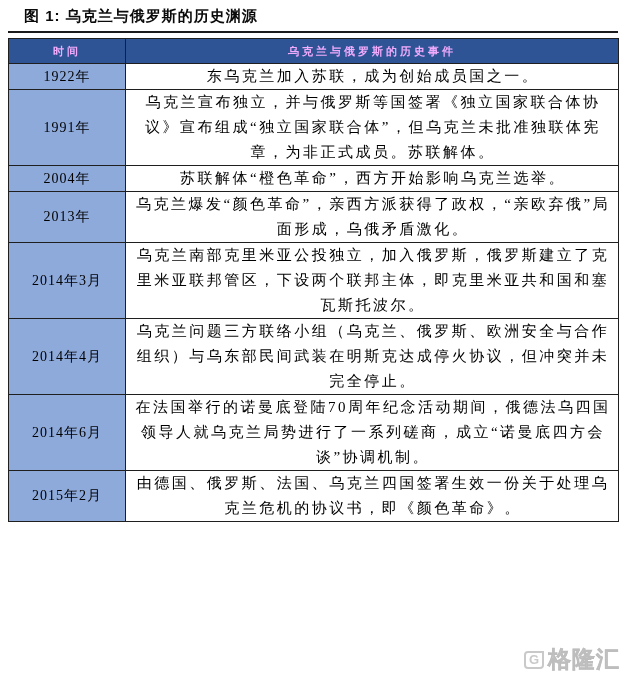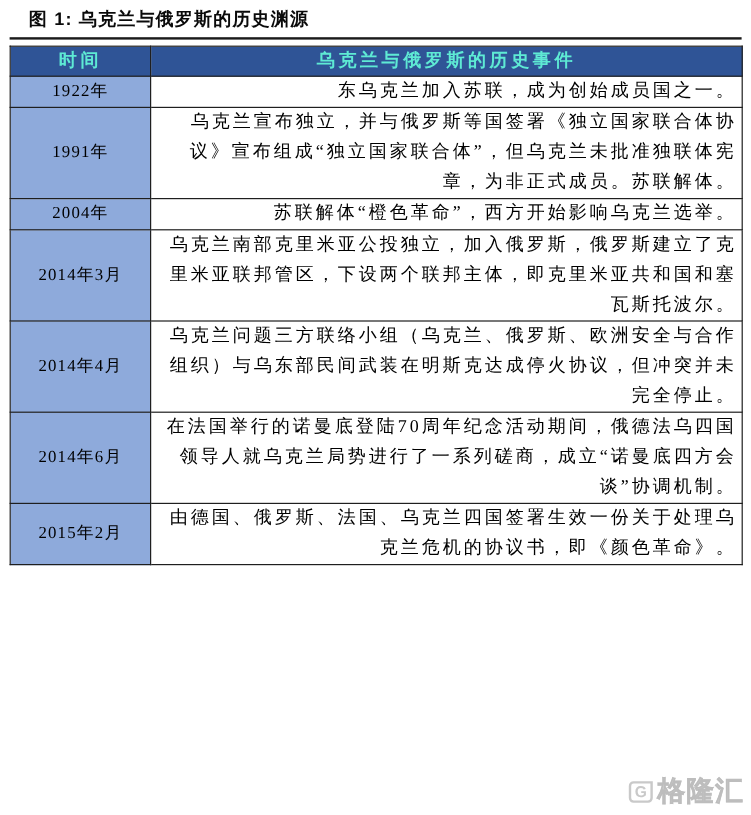--- a/index.html
+++ b/index.html
@@ -34,23 +34,23 @@
     table-layout: fixed;
   }
   table.history th, table.history td {
     border: 1px solid var(--border, #1f1f1f);
   }
   col.time-col  { width: 117px; }
   col.event-col { width: 493px; }
 
   th {
     background: var(--header-bg, #2F5496);
-    color: #5eead4;
+    color: #f0abfc;
     font-weight: bold;
-    font-size: 15px;
+    font-size: 11px;
     letter-spacing: 3px;
     height: 24px;
     line-height: 24px;
     text-align: center;
   }
   td.time-cell {
     background: var(--date-bg, #8EAADB);
     text-align: center;
     vertical-align: middle;
     font-size: 14px;
@@ -59,21 +59,21 @@
     padding: 0 3px;
     font-family: Liberation Serif, serif;
   }
   td.event-cell {
     background: #ffffff;
     font-size: 15px;
     line-height: 25px;
     letter-spacing: 2.5px;
     padding: 0 4px 0 6px;
     vertical-align: middle;
-    text-align: right;
+    text-align: center;
   }
 
   .watermark {
     position: absolute;
     right: 6px;
     bottom: 4px;
     display: flex;
     align-items: center;
     gap: 4px;
     color: var(--watermark, #c9c9c9);
@@ -124,20 +124,24 @@
         </tr>
         <tr>
           <td class="time-cell">1991年</td>
           <td class="event-cell">乌克兰宣布独立，并与俄罗斯等国签署《独立国家联合体协议》宣布组成“独立国家联合体”，但乌克兰未批准独联体宪章，为非正式成员。苏联解体。</td>
         </tr>
         <tr>
           <td class="time-cell">2004年</td>
           <td class="event-cell">苏联解体“橙色革命”，西方开始影响乌克兰选举。</td>
         </tr>
         <tr>
+          <td class="time-cell">2013年</td>
+          <td class="event-cell">乌克兰爆发“颜色革命”，亲西方派获得了政权，“亲欧弃俄”局面形成，乌俄矛盾激化。</td>
+        </tr>
+        <tr>
           <td class="time-cell">2014年3月</td>
           <td class="event-cell">乌克兰南部克里米亚公投独立，加入俄罗斯，俄罗斯建立了克里米亚联邦管区，下设两个联邦主体，即克里米亚共和国和塞瓦斯托波尔。</td>
         </tr>
         <tr>
           <td class="time-cell">2014年4月</td>
           <td class="event-cell">乌克兰问题三方联络小组（乌克兰、俄罗斯、欧洲安全与合作组织）与乌东部民间武装在明斯克达成停火协议，但冲突并未完全停止。</td>
         </tr>
         <tr>
           <td class="time-cell">2014年6月</td>
           <td class="event-cell">在法国举行的诺曼底登陆70周年纪念活动期间，俄德法乌四国领导人就乌克兰局势进行了一系列磋商，成立“诺曼底四方会谈”协调机制。</td>

